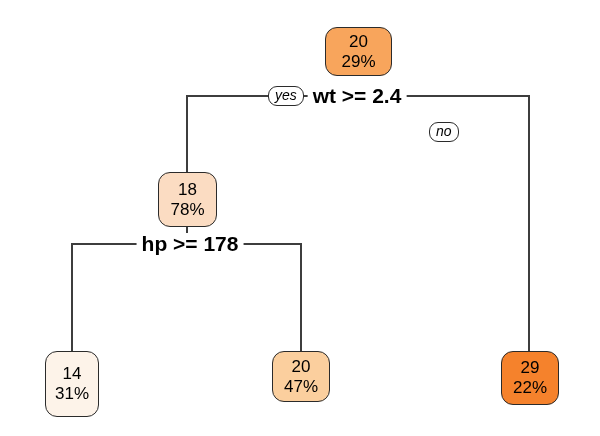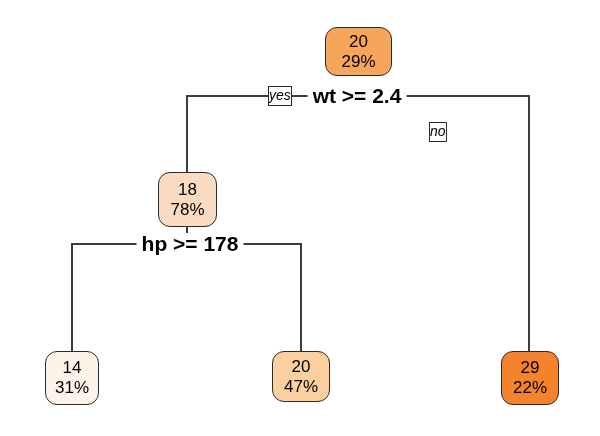--- a/index.html
+++ b/index.html
@@ -46,26 +46,26 @@
     line-height: 21px;
     color: #000000;
     white-space: nowrap;
   }
   .branch-tag {
     position: absolute;
     z-index: 4;
     box-sizing: border-box;
     background: #ffffff;
     border: 1.4px solid #2b2b2b;
-    border-radius: 0;
+    border-radius: 9px;
     font-style: italic;
     font-size: 14px;
     height: 20px;
     line-height: 17px;
-    padding: 0 0;
+    padding: 0 6px;
     color: #000000;
     white-space: nowrap;
   }
 </style>
 </head>
 <body>
 
 <div class="canvas">
 
   <div class="line" style="left: 187px; top: 95px; width: 342px; height: 1.6px; background: rgb(61, 61, 61);"></div>
@@ -86,21 +86,21 @@
   <div class="split-label" style="left:357px; top:85px;">wt &gt;= 2.4</div>
   <div class="branch-tag" style="left:429px; top:86px;margin-top:36px;">no</div>
 
   <div class="node" style="left: 158px; top: 172px; width: 59px; height: 55px; background-color: rgb(251, 220, 194);">
     <span>18</span>
     <span>78%</span>
   </div>
 
   <div class="split-label" style="left:190px; top:233px;">hp &gt;= 178</div>
 
-  <div class="node" style="left: 45px; top: 351px; width: 54px; height: 54px; background-color: rgb(253, 243, 233);">
+  <div class="node" style="left: 45px; top: 351px; width: 54px; height: 66px; background-color: rgb(253, 243, 233);">
     <span>14</span>
     <span>31%</span>
   </div>
 
   <div class="node" style="left: 272px; top: 351px; width: 58px; height: 51px; background-color: rgb(251, 207, 158);">
     <span>20</span>
     <span>47%</span>
   </div>
 
   <div class="node" style="left: 501px; top: 351px; width: 58px; height: 54px; background-color: rgb(245, 130, 44);">

